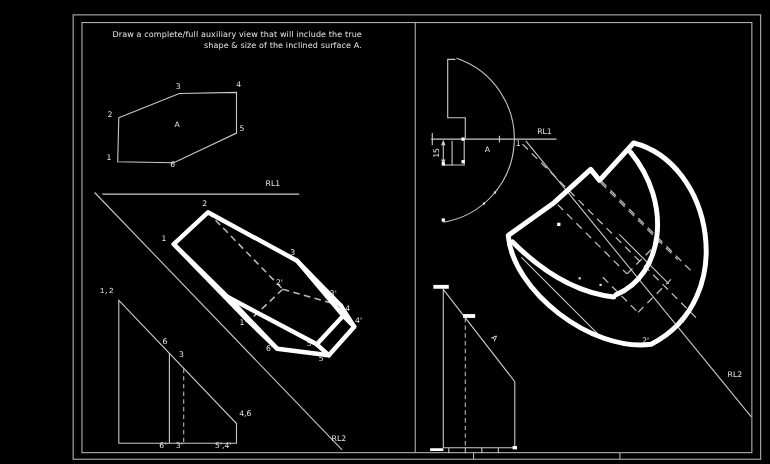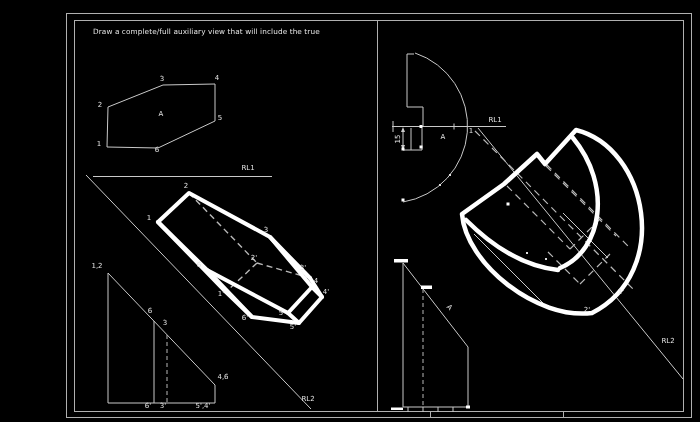--- a/index.html
+++ b/index.html
@@ -1,20 +1,20 @@
 <!DOCTYPE html>
 <html style="--bg: #000000; --thin: #c9c9c9; --thick: #ffffff; --frame: #b0b0b0; --txt: #e4e4e4;"><head>
 <meta charset="utf-8">
 <style>
   :root{
     --bg:#000000; --thin:#c9c9c9; --frame:#b0b0b0; --thick:#ffffff; --txt:#e4e4e4; --dash:#b8b8b8;
   }
   html,body{margin:0;padding:0;background:var(--bg);}
   #stage{position:relative;width:700px;height:422px;background:var(--bg);overflow:hidden;
-         font-family:"DejaVu Sans","Liberation Sans",sans-serif;}
+         font-family:"DejaVu Sans","Liberation Sans",sans-serif;text-align:right;}
   #stage svg{position:absolute;left:0;top:0;}
   .lbl{position:absolute;color:var(--txt);font-size:7px;line-height:7px;white-space:nowrap;}
   #instruction{position:absolute;left:93px;top:27px;width:236px;color:var(--txt);
                font-size:7.3px;line-height:9.5px;letter-spacing:.1px;}
 </style>
 </head>
 <body>
 
 <div id="stage">
 
@@ -121,20 +121,21 @@
         <line x1="408" y1="407" x2="408" y2="412"></line>
         <line x1="423" y1="407" x2="423" y2="412"></line>
         <line x1="438" y1="407" x2="438" y2="412"></line>
         <line x1="453" y1="407" x2="453" y2="412"></line>
       </g>
     </g>
   </svg>
 
   <div id="instruction">
     <div>Draw a complete/full auxiliary view that will include the true</div>
+    <div>shape &amp; size of the inclined surface A.</div>
   </div>
 
   <div>
       <span class="lbl" style="left: 100px; top: 105px; transform: translate(-50%, -50%);">2</span>
       <span class="lbl" style="left: 162px; top: 79px; transform: translate(-50%, -50%);">3</span>
       <span class="lbl" style="left: 217px; top: 78px; transform: translate(-50%, -50%);">4</span>
       <span class="lbl" style="left: 220px; top: 118px; transform: translate(-50%, -50%);">5</span>
       <span class="lbl" style="left: 157px; top: 150px; transform: translate(-50%, -50%);">6</span>
       <span class="lbl" style="left: 99px; top: 144px; transform: translate(-50%, -50%);">1</span>
       <span class="lbl" style="left: 161px; top: 114px; transform: translate(-50%, -50%);">A</span>
@@ -147,21 +148,21 @@
       <span class="lbl" style="left: 316px; top: 281px; transform: translate(-50%, -50%);">4</span>
       <span class="lbl" style="left: 326px; top: 292px; transform: translate(-50%, -50%);">4'</span>
       <span class="lbl" style="left: 303px; top: 268px; transform: translate(-50%, -50%);">3'</span>
       <span class="lbl" style="left: 254px; top: 258px; transform: translate(-50%, -50%);">2'</span>
       <span class="lbl" style="left: 221px; top: 294px; transform: translate(-50%, -50%);">1'</span>
       <span class="lbl" style="left: 245px; top: 318px; transform: translate(-50%, -50%);">6'</span>
       <span class="lbl" style="left: 281px; top: 313px; transform: translate(-50%, -50%);">5</span>
       <span class="lbl" style="left: 293px; top: 327px; transform: translate(-50%, -50%);">5'</span>
     </div>
   <div>
-      <span class="lbl" style="left: 97px; top: 266px; transform: translate(-50%, -50%);">1,2</span>
+      <span class="lbl" style="left: 97px; top: 266px; transform: translate(-50%, -50%); font-family: Liberation Mono, monospace;">1,2</span>
       <span class="lbl" style="left: 150px; top: 311px; transform: translate(-50%, -50%);">6</span>
       <span class="lbl" style="left: 165px; top: 323px; transform: translate(-50%, -50%);">3</span>
       <span class="lbl" style="left: 223px; top: 377px; transform: translate(-50%, -50%);">4,6</span>
       <span class="lbl" style="left: 95px; top: 400px; transform: translate(-50%, -50%); margin-top: 48px;">1',2'</span>
       <span class="lbl" style="left: 148px; top: 406px; transform: translate(-50%, -50%);">6'</span>
       <span class="lbl" style="left: 163px; top: 406px; transform: translate(-50%, -50%);">3'</span>
       <span class="lbl" style="left: 203px; top: 406px; transform: translate(-50%, -50%);">5',4'</span>
     </div>
   <div>
       <span class="lbl" style="left: 248px; top: 168px; transform: translate(-50%, -50%);">RL1</span>

